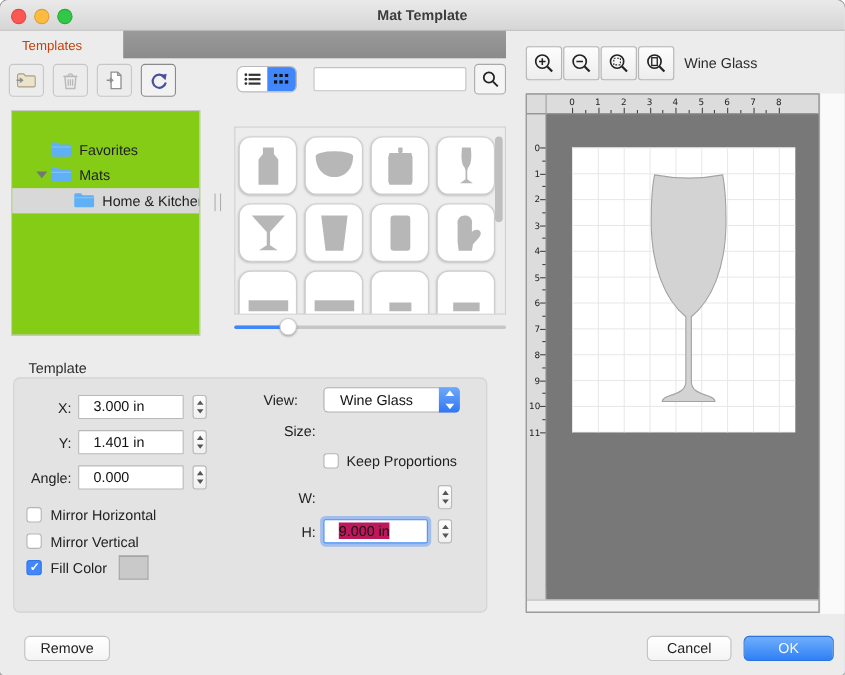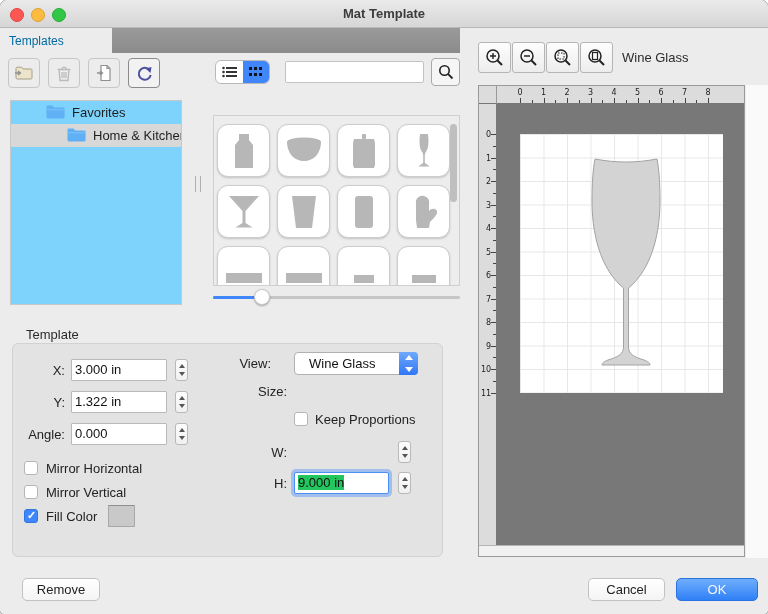--- a/index.html
+++ b/index.html
@@ -13,30 +13,30 @@
   .titlebar { position:absolute; left:0; top:0; width:768px; height:28px;
     background:linear-gradient(#eaeaea,#d6d6d6); border-bottom:1px solid #b9b9b9; }
   .traffic { position:absolute; top:8px; width:14px; height:14px; border-radius:50%; }
   .t-red   { left:10px; background:#fc5753; border:1px solid #df4744; }
   .t-yellow{ left:31px; background:#fdbc40; border:1px solid #de9f34; }
   .t-green { left:52px; background:#33c748; border:1px solid #27aa35; }
   .win-title { position:absolute; left:0; right:0; top:6px; text-align:center;
     font-size:13px; color:#3c3c3c; font-weight:bold; }
   
   .tab-templates { position:absolute; left:0; top:28px; width:112px; height:26px;
-    background:#ececec; font-size:12px; color:#0369a1; line-height:26px; padding-left:9px; }
+    background:#ececec; font-size:12px; color:#c2410c; line-height:26px; padding-left:20px; }
   .tab-dark { position:absolute; left:112px; top:28px; width:348px; height:25px;
     background:linear-gradient(#9a9a9a,#8b8b8b); }
   
   .tool-btn { position:absolute; top:58px; width:32px; height:30px; background:#ececec;
     border:1px solid #c6c6c6; border-radius:4px; display:flex; align-items:center; justify-content:center; }
   .tool-btn.active { border-color:#8a8a8a; background:#f2f2f2; }
   
   .tree-panel { position:absolute; left:10px; top:100px; width:172px; height:205px;
-    background:#7dd3fc; border:1px solid #c8c8c8; overflow:hidden; }
+    background:#84cc16; border:1px solid #c8c8c8; padding-top:24px; overflow:hidden; }
   .tree-row { position:relative; height:23px; line-height:23px; font-size:13px; color:#1e1e1e; white-space:nowrap; }
   .tree-row.selected { background:#d8d8d8; }
   .disc { position:absolute; top:8px; width:0; height:0; }
   .disc.down { left:22px; border-left:5px solid transparent; border-right:5px solid transparent; border-top:6px solid #757575; }
   .disc.right { left:24px; border-top:5px solid transparent; border-bottom:5px solid transparent; border-left:6px solid #8a8a8a; }
   .tree-folder { position:absolute; top:4px; width:19px; height:14px; }
   .lvl1 .tree-folder { left:35px; } .lvl1 .tree-label { padding-left:61px; }
   .lvl2 .tree-folder { left:56px; } .lvl2 .tree-label { padding-left:82px; }
   .tree-label { display:block; }
   .splitter { position:absolute; left:195px; top:176px; width:6px; height:16px;
@@ -65,23 +65,23 @@
   .zs-track { position:absolute; left:0; top:7px; width:100%; height:3px; background:#c6c6c6; border-radius:2px; }
   .zs-fill  { position:absolute; left:0; top:7px; height:3px; background:#3f87fb; border-radius:2px; }
   .zs-thumb { position:absolute; top:0; width:16px; height:16px; background:#fff; border-radius:50%;
     border:1px solid #c9c9c9; box-shadow:0 1px 2px rgba(0,0,0,0.3); }
   
   .settings-title { position:absolute; left:26px; top:327px; font-size:13px; color:#2b2b2b; }
   .settings-panel { position:absolute; left:12px; top:343px; width:431px; height:214px;
     background:#e3e3e3; border:1px solid #d2d2d2; border-radius:6px; }
   .fld-label { position:absolute; font-size:13px; color:#222; text-align:right; }
   .fld { position:absolute; height:22px; background:#fff; border:1px solid #b9b9b9; border-radius:1px;
-    font-size:13px; color:#111; line-height:20px; padding-left:3px; }
+    font-size:13px; color:#111; line-height:20px; padding-left:13px; }
   .fld.focused { border:1px solid #4a90f5; box-shadow:0 0 0 3px rgba(110,160,250,0.55); border-radius:2px; }
-  .sel-text { background:#22c55e; }
+  .sel-text { background:#be185d; }
   .stepper { position:absolute; width:13px; height:22px; background:linear-gradient(#fdfdfd,#f0f0f0);
     border:1px solid #b9b9b9; border-radius:3px; }
   .stepper::before, .stepper::after { content:""; position:absolute; left:3px; width:0; height:0;
     border-left:3.5px solid transparent; border-right:3.5px solid transparent; }
   .stepper::before { top:4px; border-bottom:4px solid #555; }
   .stepper::after  { bottom:4px; border-top:4px solid #555; }
   .checkbox { position:absolute; width:14px; height:14px; background:#fff;
     border:1px solid #b5b5b5; border-radius:3px; }
   .checkbox.checked { background:#3f87fb; border-color:#2f74e8; }
   .checkbox.checked::after { content:"✓"; position:absolute; left:2px; top:-1px; color:#fff; font-size:11px; font-weight:bold; }
@@ -171,20 +171,28 @@
   </div>
 
   <div class="tree-panel">
     <div class="tree-row lvl1">
       <svg class="tree-folder" viewBox="0 0 19 14">
           <path d="M0.5,2 a1.4,1.4 0 0 1 1.4,-1.4 h4.6 l1.7,1.8 h9 a1.4,1.4 0 0 1 1.4,1.4 v8.2 a1.4,1.4 0 0 1 -1.4,1.4 H1.9 a1.4,1.4 0 0 1 -1.4,-1.4 z" fill="#5fb0f5"></path>
           <path d="M0.5,4.2 h18.1 v1 H0.5 z" fill="#7fc2f8"></path>
         </svg>
       <span class="tree-label">Favorites</span>
     </div>
+    <div class="tree-row lvl1">
+      <i class="disc down"></i>
+      <svg class="tree-folder" viewBox="0 0 19 14">
+          <path d="M0.5,2 a1.4,1.4 0 0 1 1.4,-1.4 h4.6 l1.7,1.8 h9 a1.4,1.4 0 0 1 1.4,1.4 v8.2 a1.4,1.4 0 0 1 -1.4,1.4 H1.9 a1.4,1.4 0 0 1 -1.4,-1.4 z" fill="#5fb0f5"></path>
+          <path d="M0.5,4.2 h18.1 v1 H0.5 z" fill="#7fc2f8"></path>
+        </svg>
+      <span class="tree-label">Mats</span>
+    </div>
     <div class="tree-row lvl2 selected">
       <svg class="tree-folder" viewBox="0 0 19 14">
           <path d="M0.5,2 a1.4,1.4 0 0 1 1.4,-1.4 h4.6 l1.7,1.8 h9 a1.4,1.4 0 0 1 1.4,1.4 v8.2 a1.4,1.4 0 0 1 -1.4,1.4 H1.9 a1.4,1.4 0 0 1 -1.4,-1.4 z" fill="#5fb0f5"></path>
           <path d="M0.5,4.2 h18.1 v1 H0.5 z" fill="#7fc2f8"></path>
         </svg>
       <span class="tree-label">Home &amp; Kitcher</span>
     </div>
   </div>
   <div class="splitter"></div>
 
@@ -292,21 +300,21 @@
   </div>
 
   <div class="settings-title">Template</div>
   <div class="settings-panel"></div>
 
   <span class="fld-label" style="left:25px;top:363px;width:40px">X:</span>
   <div class="fld" style="left:71px;top:359px;width:96px">3.000 in</div>
   <div class="stepper" style="left:175px;top:359px"></div>
 
   <span class="fld-label" style="left:25px;top:395px;width:40px">Y:</span>
-  <div class="fld" style="left:71px;top:391px;width:96px">1.322 in</div>
+  <div class="fld" style="left:71px;top:391px;width:96px">1.401 in</div>
   <div class="stepper" style="left:175px;top:391px"></div>
 
   <span class="fld-label" style="left:15px;top:427px;width:50px">Angle:</span>
   <div class="fld" style="left:71px;top:423px;width:96px">0.000</div>
   <div class="stepper" style="left:175px;top:423px"></div>
 
   <div class="checkbox" style="left:24px;top:461px"></div>
   <span class="chk-label" style="left:46px;top:461px">Mirror Horizontal</span>
   <div class="checkbox" style="left:24px;top:485px"></div>
   <span class="chk-label" style="left:46px;top:485px">Mirror Vertical</span>

